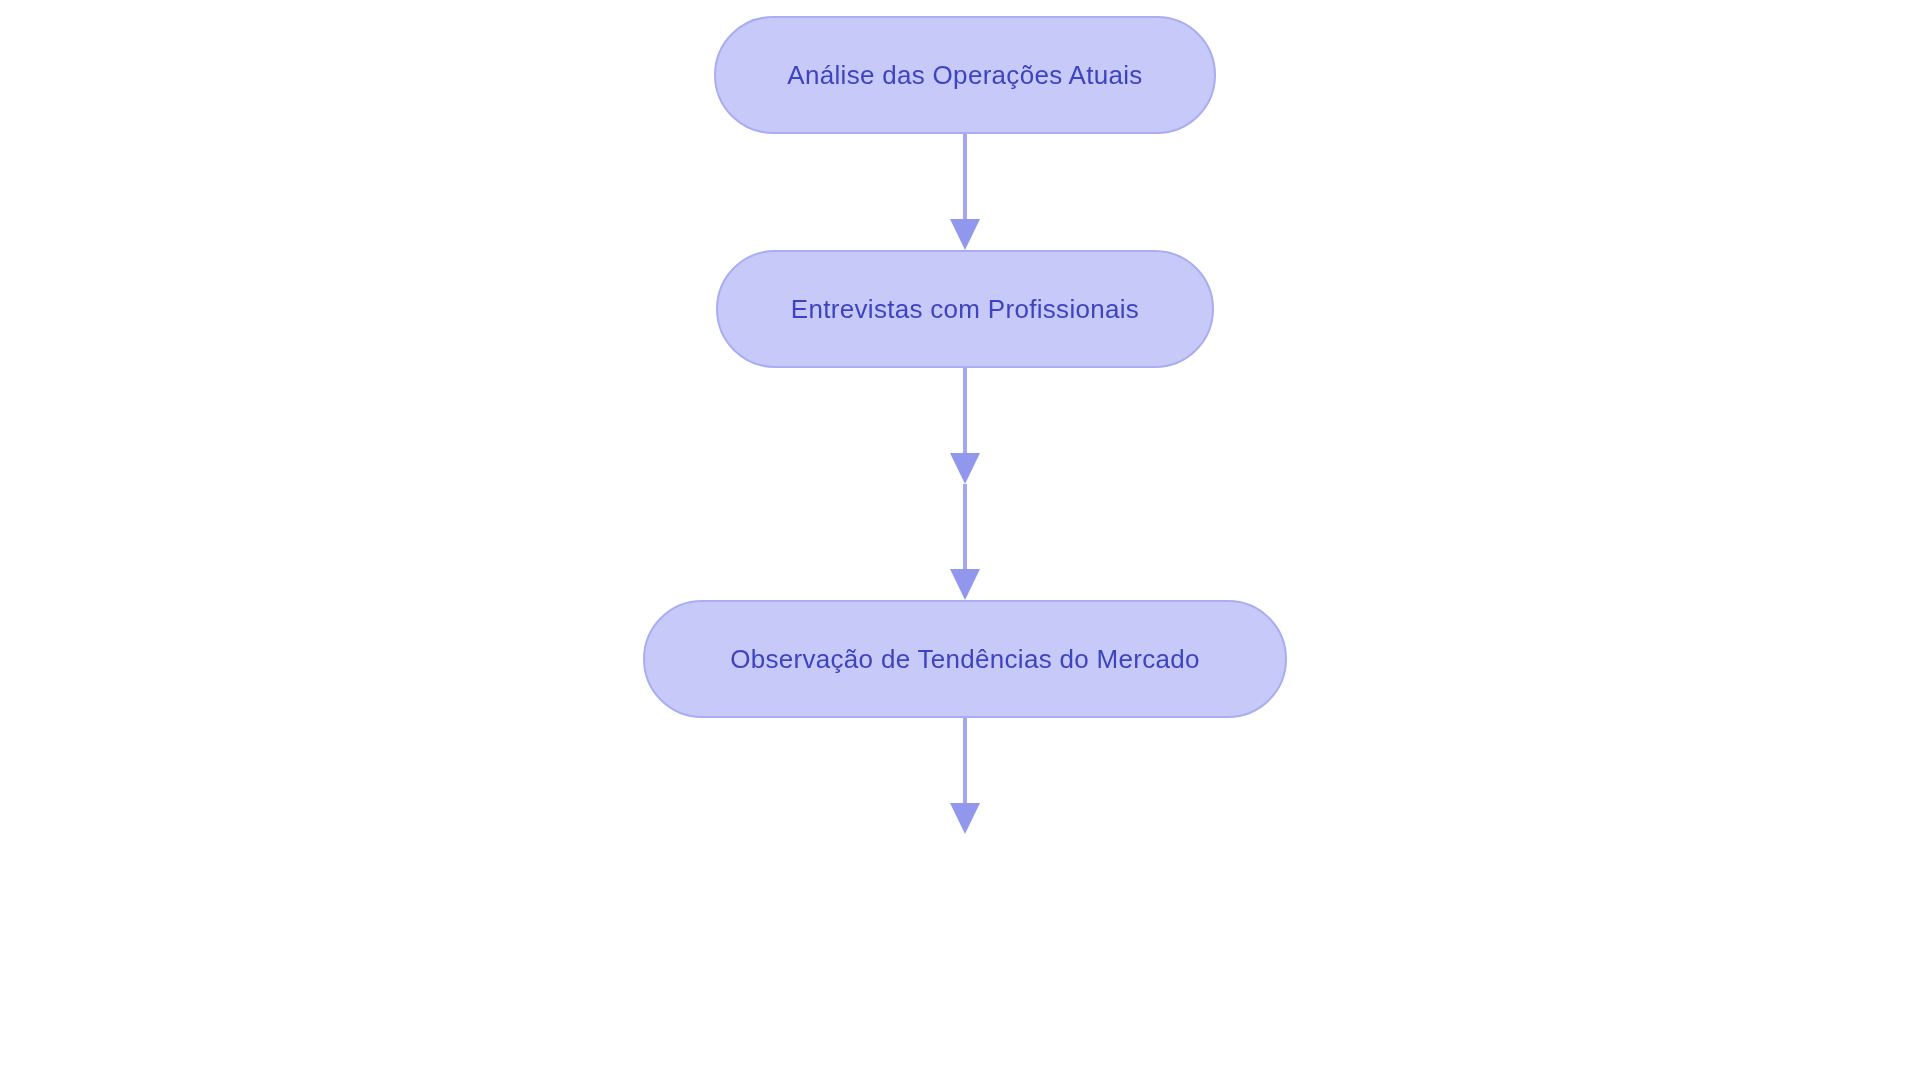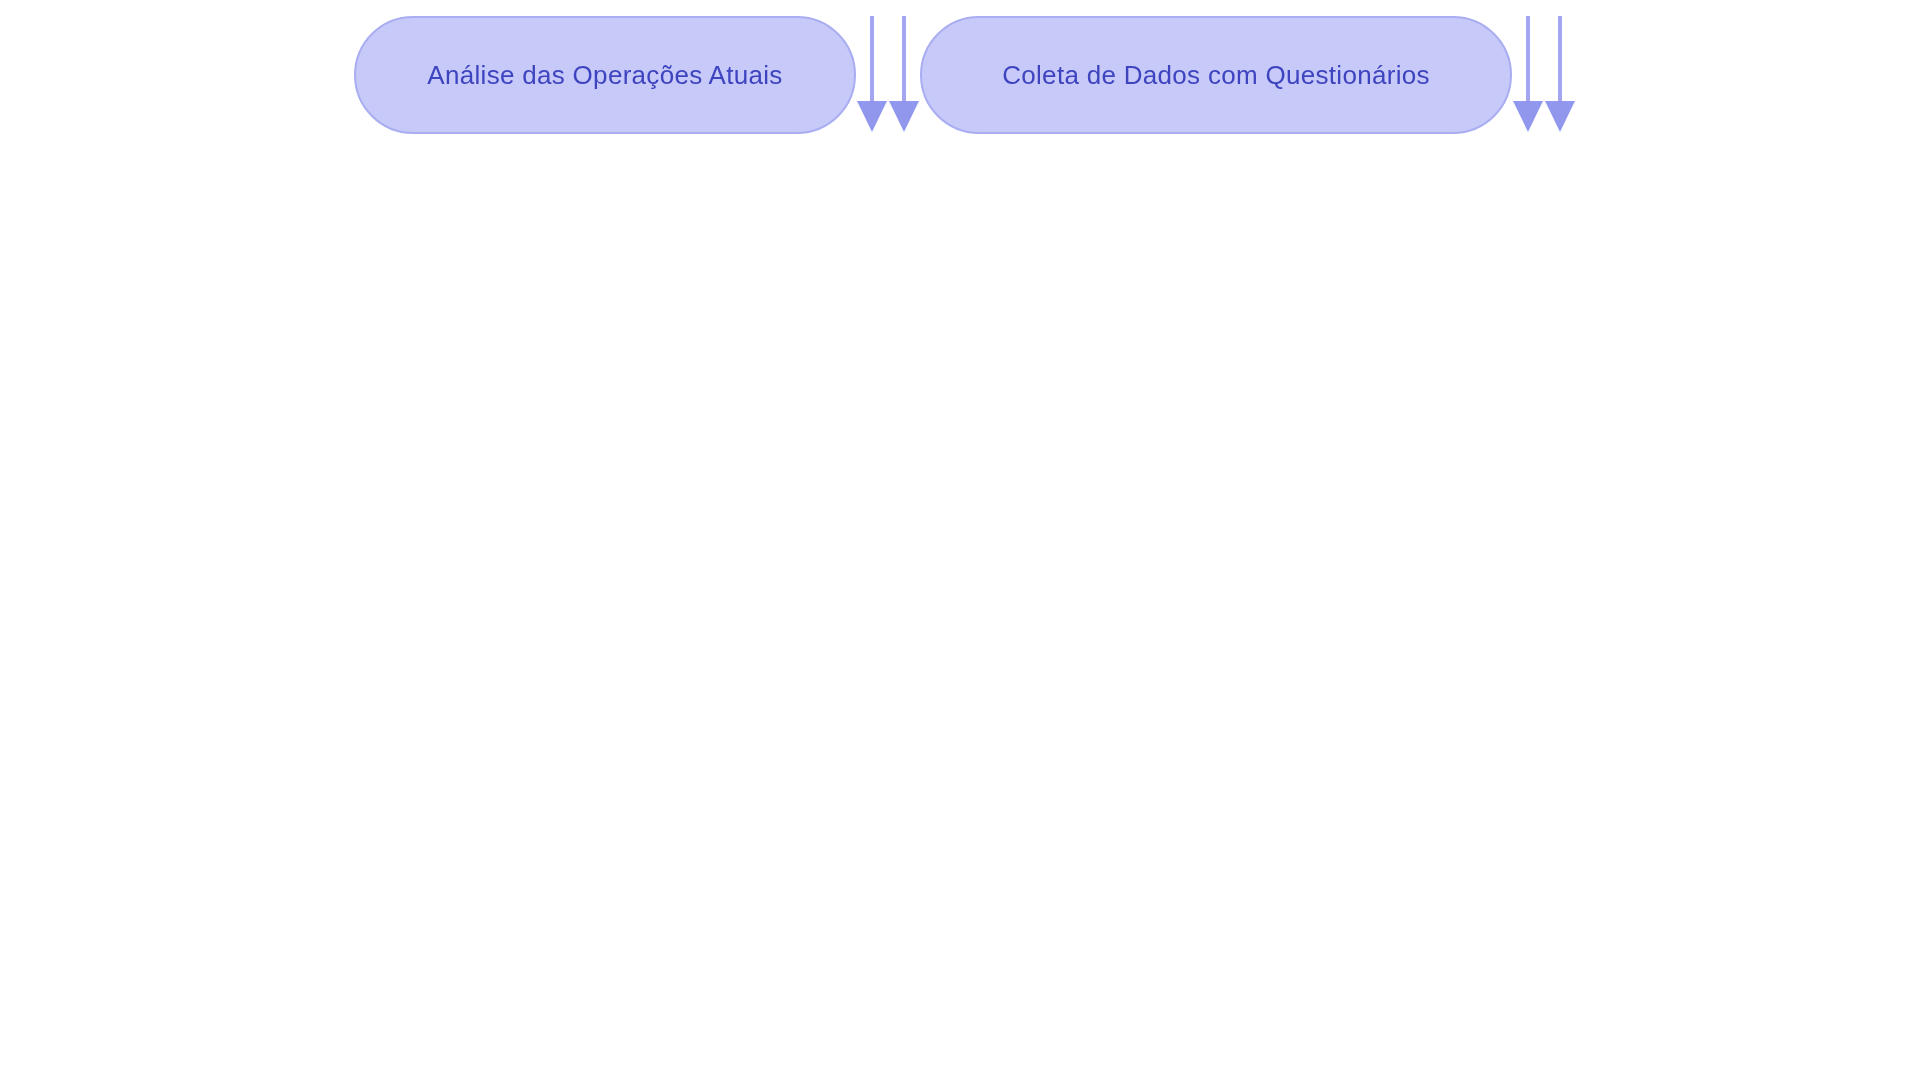--- a/index.html
+++ b/index.html
@@ -16,20 +16,22 @@
     width: 1920px;
     height: 1083px;
     background: var(--bg, #ffffff);
   }
   .flow {
     position: absolute;
     top: 16px;
     left: 50%;
     transform: translateX(calc(-50% + 5px));
     display: flex;
+    flex-direction: column;
+    align-items: center;
   }
   .node {
     box-sizing: border-box;
     height: 118px;
     border-radius: 59px;
     background: var(--node-fill, #c7c9f8);
     border: 2px solid var(--node-border, #a9adf1);
     display: flex;
     align-items: center;
     justify-content: center;
@@ -72,42 +74,45 @@
       <span class="label">Análise das Operações Atuais</span>
     </div>
 
     <div class="connector">
       <svg width="32" height="116" viewBox="0 0 32 116">
         <rect class="stem" x="14" y="0" width="4" height="88"></rect>
         <polygon class="head" points="1,85 31,85 16,116"></polygon>
       </svg>
     </div>
 
-
-    <div class="connector">
-      <svg width="32" height="116" viewBox="0 0 32 116">
-        <rect class="stem" x="14" y="0" width="4" height="88"></rect>
-        <polygon class="head" points="1,85 31,85 16,116"></polygon>
-      </svg>
-    </div>
-
-    <div class="node n3">
-      <span class="label">Coleta de Dados com Questionários</span>
+    <div class="node n2">
+      <span class="label">Entrevistas com Profissionais</span>
     </div>
 
     <div class="connector">
       <svg width="32" height="116" viewBox="0 0 32 116">
         <rect class="stem" x="14" y="0" width="4" height="88"></rect>
         <polygon class="head" points="1,85 31,85 16,116"></polygon>
       </svg>
     </div>
 
 
     <div class="connector">
       <svg width="32" height="116" viewBox="0 0 32 116">
         <rect class="stem" x="14" y="0" width="4" height="88"></rect>
         <polygon class="head" points="1,85 31,85 16,116"></polygon>
       </svg>
     </div>
 
+    <div class="node n4">
+      <span class="label">Observação de Tendências do Mercado</span>
+    </div>
+
+    <div class="connector">
+      <svg width="32" height="116" viewBox="0 0 32 116">
+        <rect class="stem" x="14" y="0" width="4" height="88"></rect>
+        <polygon class="head" points="1,85 31,85 16,116"></polygon>
+      </svg>
+    </div>
+
 
   </div>
 </div>
 
 </body></html>

